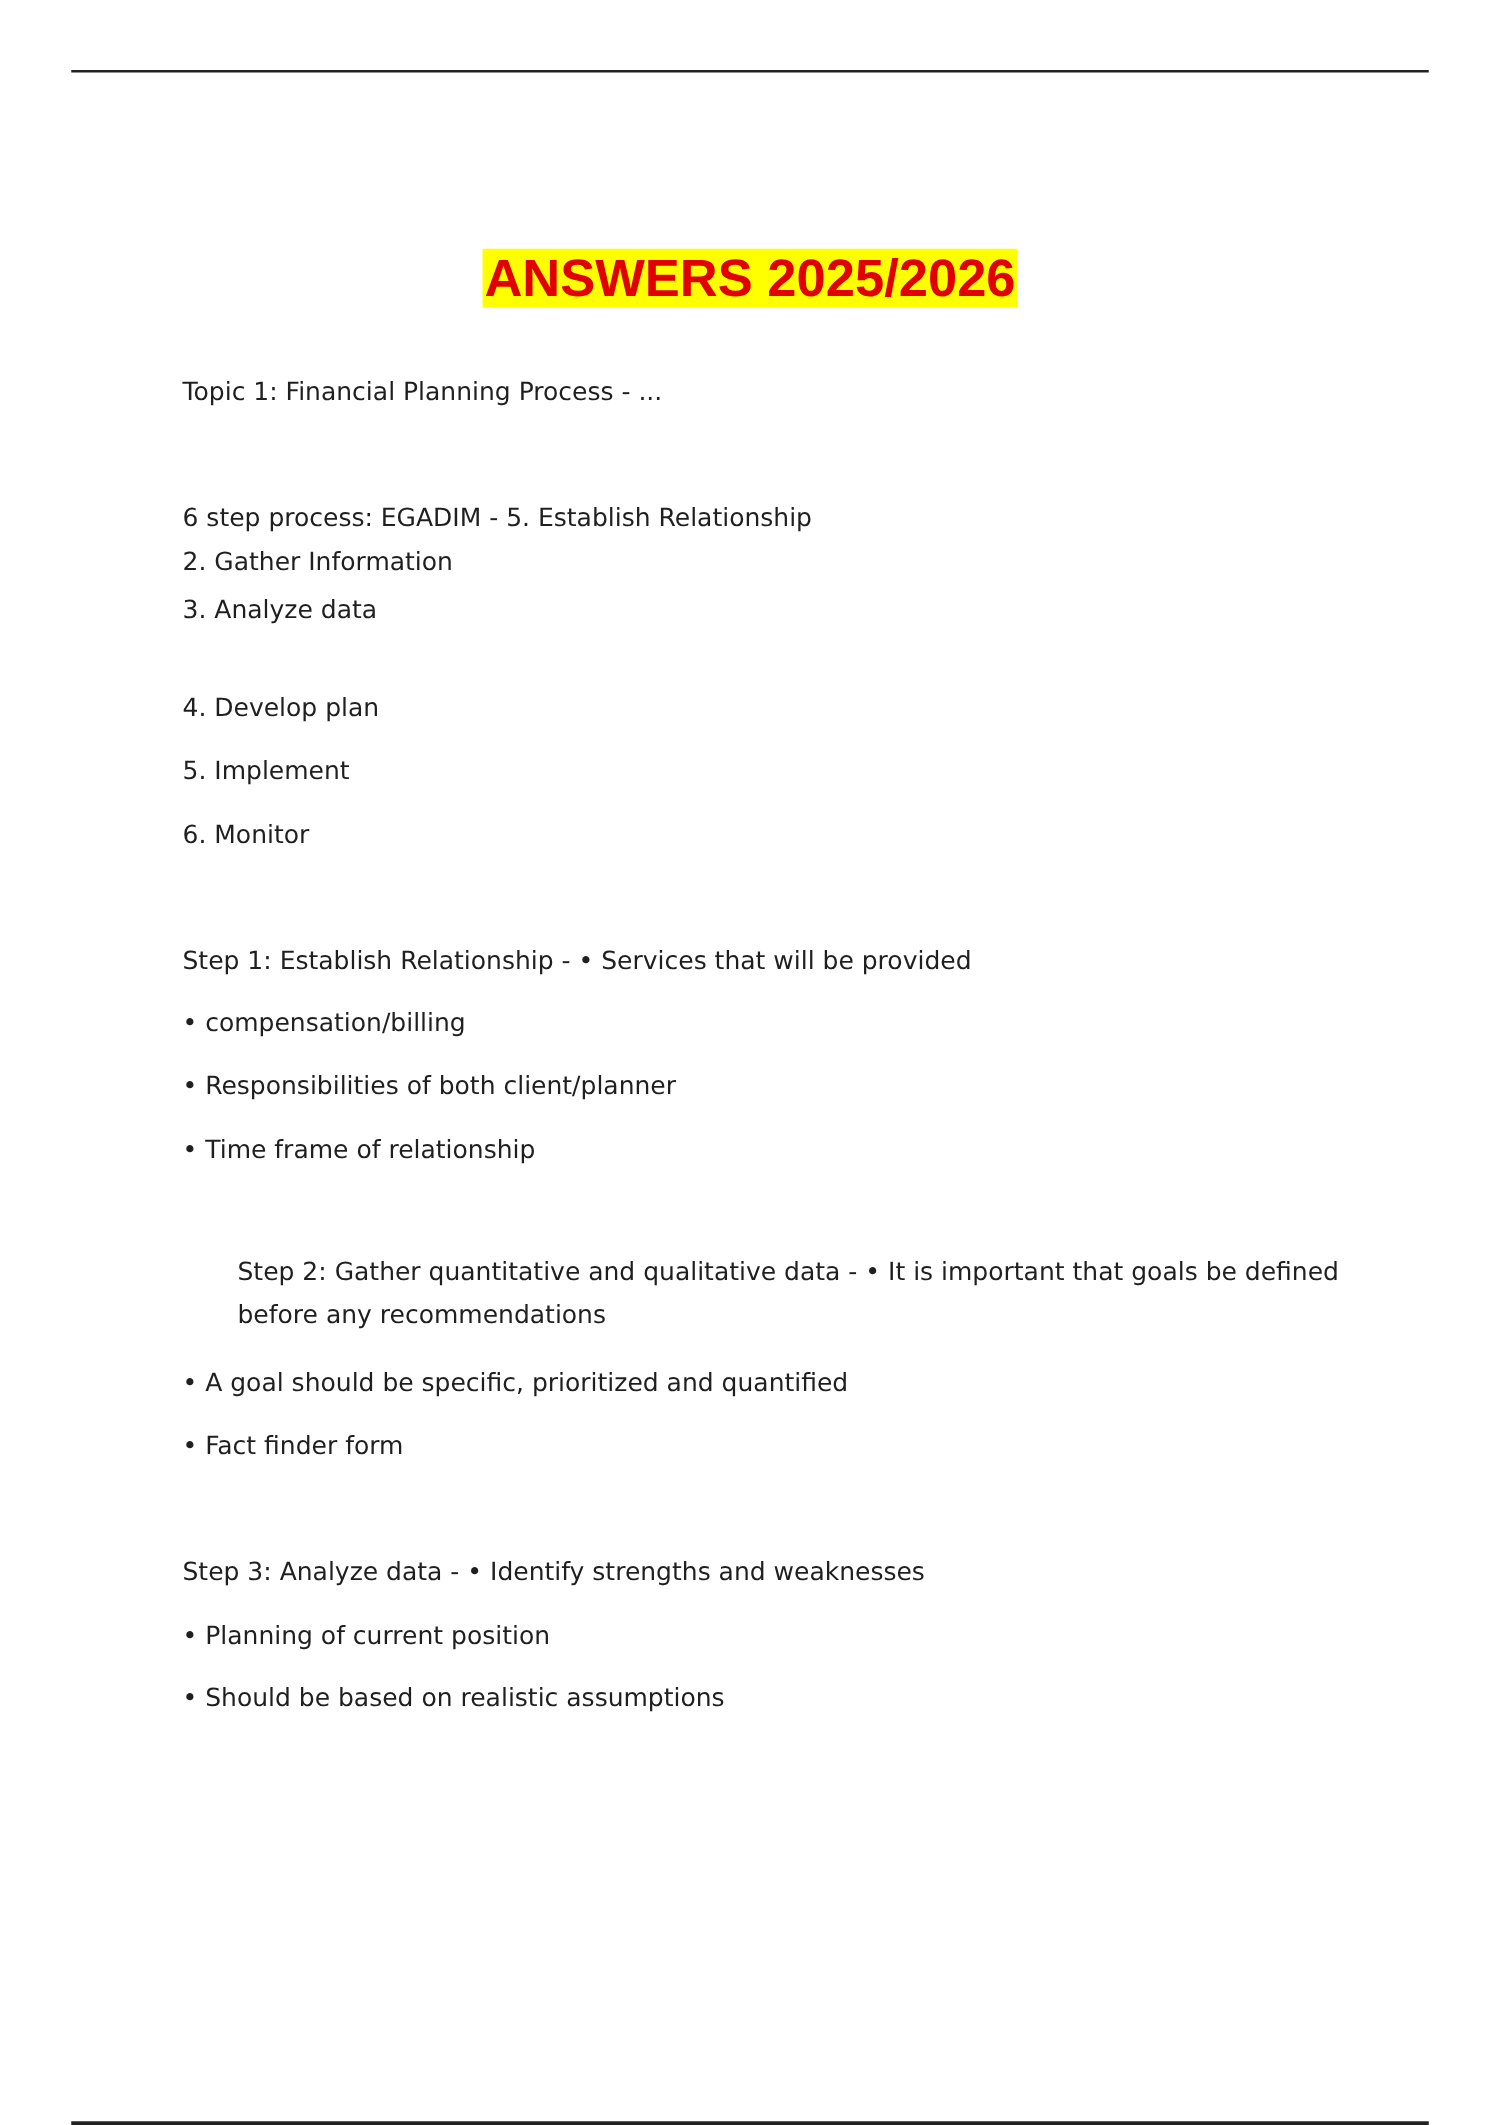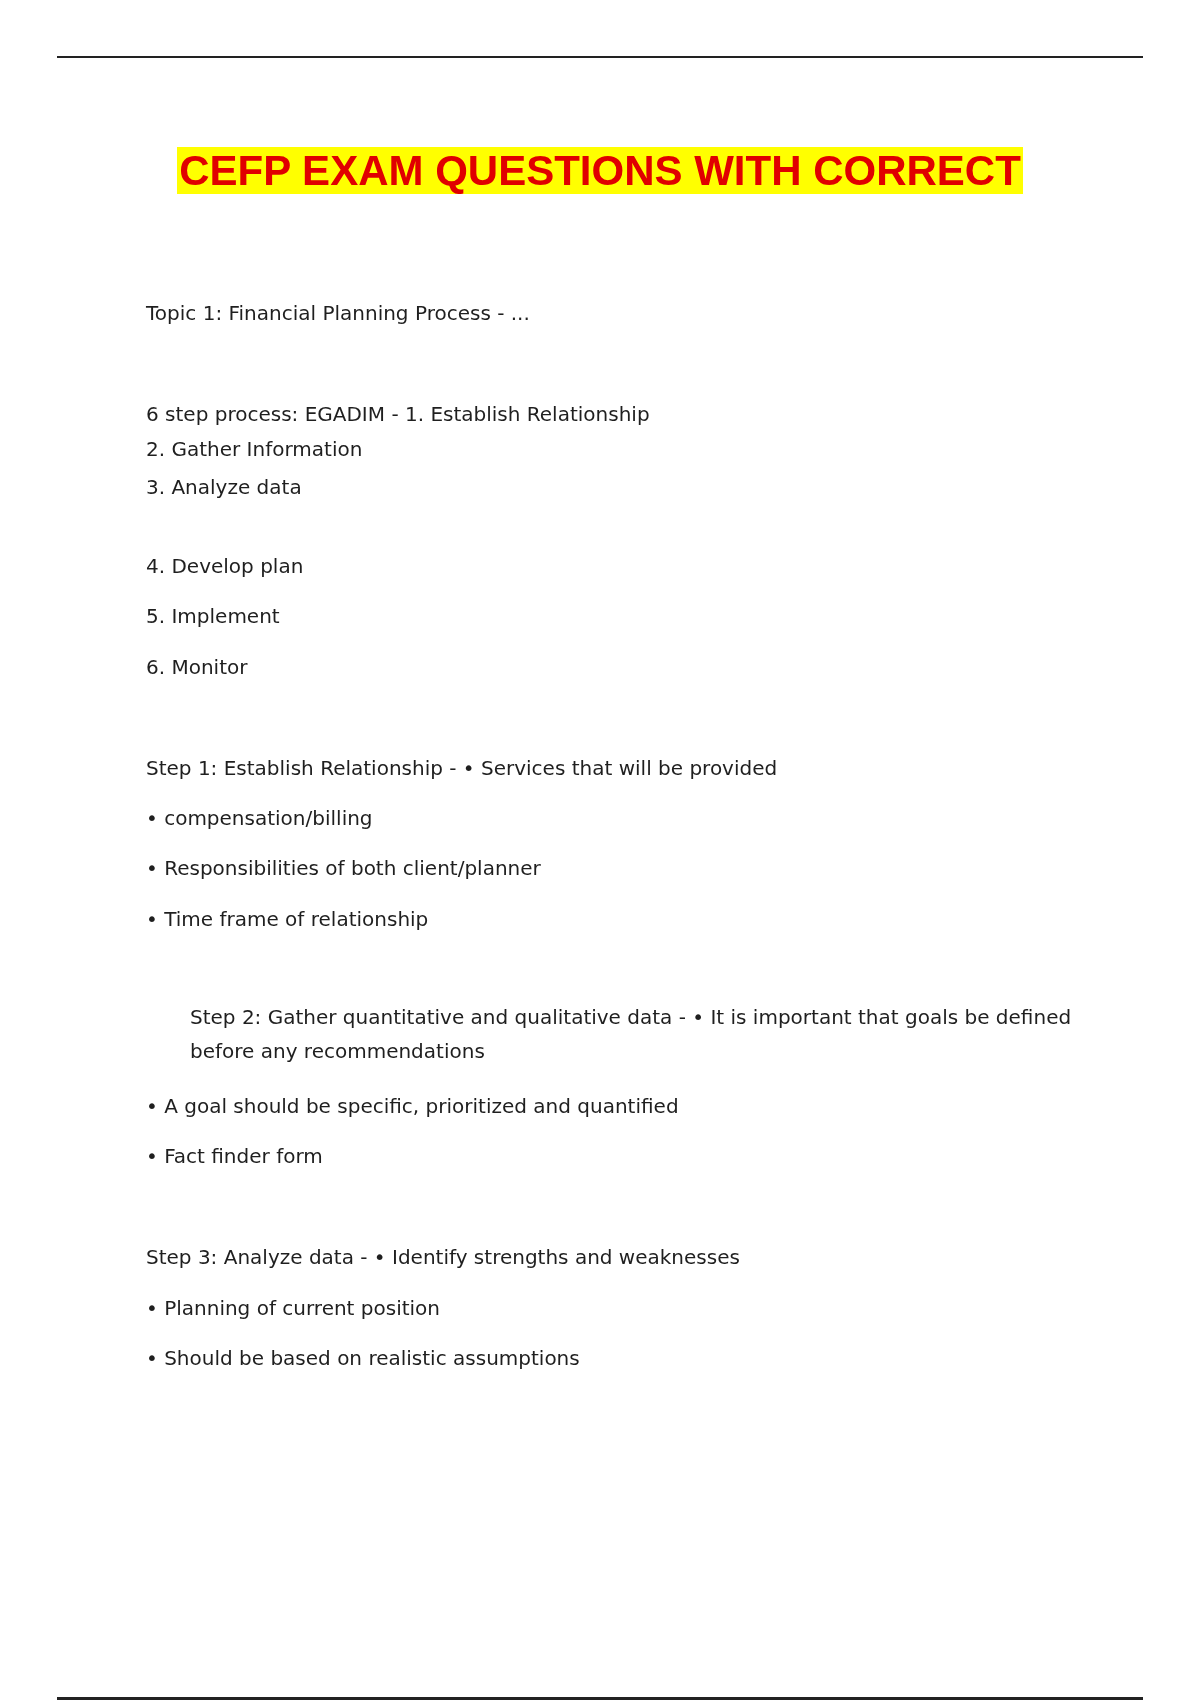--- a/index.html
+++ b/index.html
@@ -68,26 +68,27 @@
       line-height: 34px;
       margin-left: 44px;
     }
   </style>
 </head>
 <body>
 
 <div class="rule-top"></div>
 
 <div class="title">
-  <span class="hl">CEFP EXAM QUESTIONS WITH CORRECT</span><br>
+  <br>
+  <span class="hl">ANSWERS 2025/2026</span>
 </div>
 
 <div class="content">
   <div class="line" style="top:300px">Topic 1: Financial Planning Process - ...</div>
-  <div class="line" style="top:401px">6 step process: EGADIM - 1. Establish Relationship</div>
+  <div class="line" style="top:401px">6 step process: EGADIM - 5. Establish Relationship</div>
   <div class="line" style="top:436px">2. Gather Information</div>
   <div class="line" style="top:474px">3. Analyze data</div>
   <div class="line" style="top:553px">4. Develop plan</div>
   <div class="line" style="top:603px">5. Implement</div>
   <div class="line" style="top:654px">6. Monitor</div>
 
   <div class="line" style="top:755px">Step 1: Establish Relationship - • Services that will be provided</div>
   <div class="line" style="top:805px">• compensation/billing</div>
   <div class="line" style="top:855px">• Responsibilities of both client/planner</div>
   <div class="line" style="top:906px">• Time frame of relationship</div>

